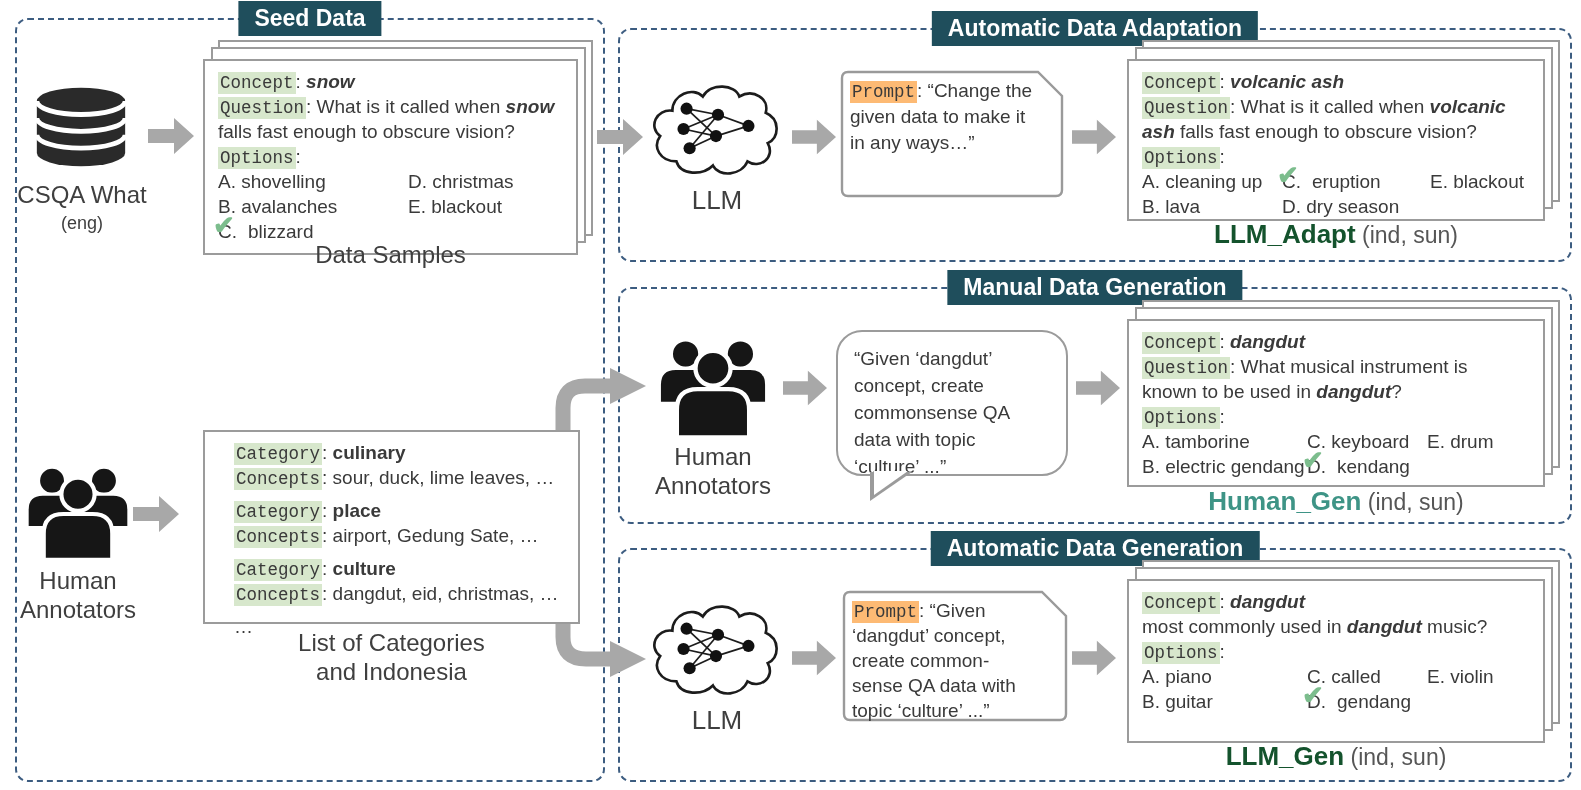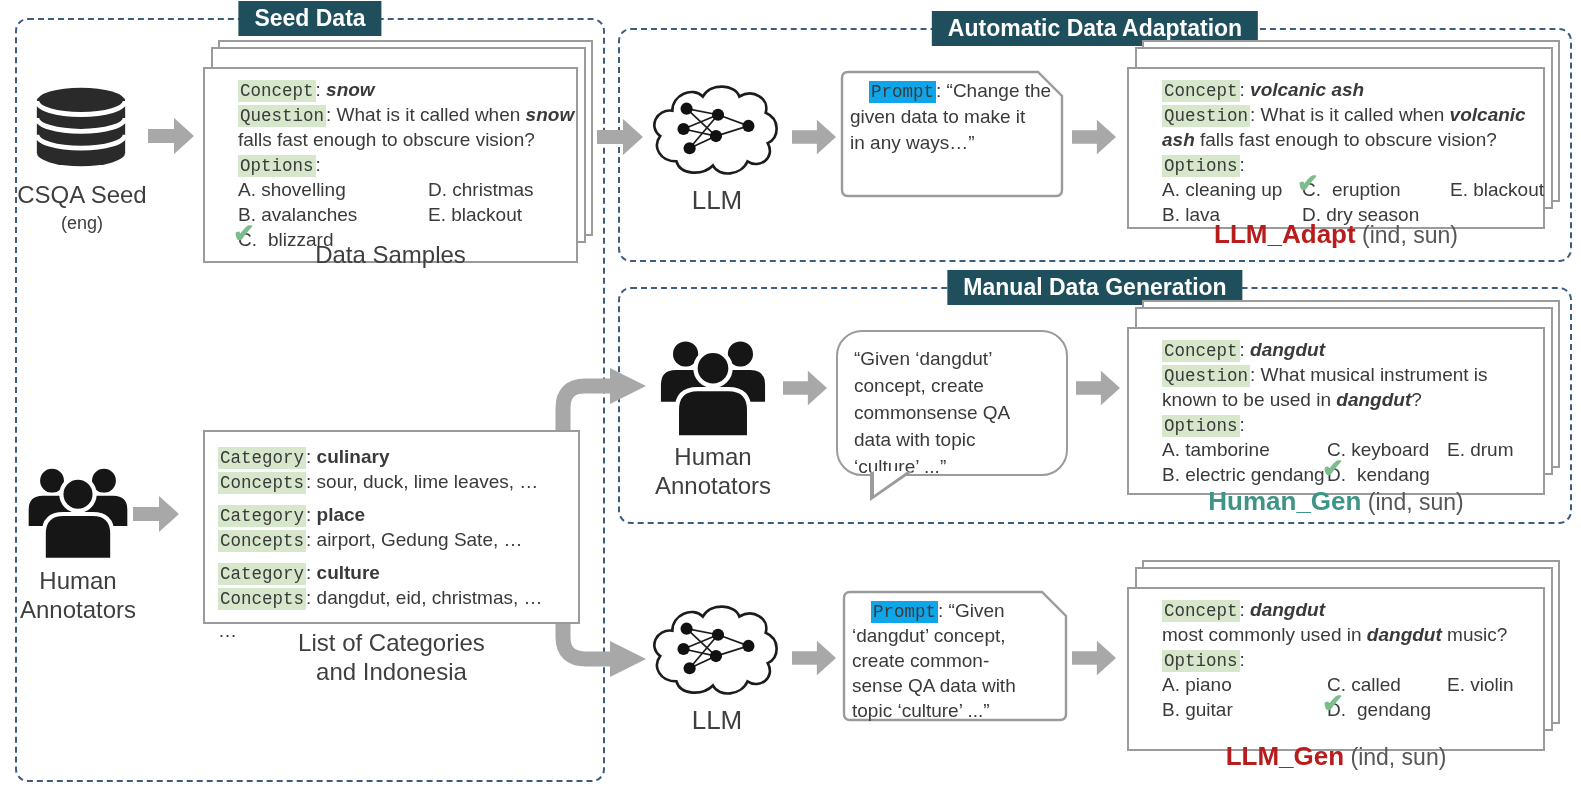--- a/index.html
+++ b/index.html
@@ -10,72 +10,75 @@
   .badge{position:absolute;top:-19px;left:50%;transform:translateX(-50%);
          background:#1f4e5c;color:#fff;font-weight:bold;font-size:23px;
          padding:4px 16px;white-space:nowrap;z-index:6;}
   
   .flow-layer{position:absolute;left:0;top:0;z-index:3;pointer-events:none;}
   
   .stack{position:absolute;z-index:5;}
   .stack .sh{position:absolute;background:#fff;border:2px solid #9b9b9b;width:100%;height:100%;box-sizing:border-box;}
   .sh.s2{left:15px;top:-15px;}
   .sh.s1{left:8px;top:-8px;}
-  .sh.front{left:0;top:12px;padding-left:20px;}
+  .sh.front{left:0;top:4px;}
   .plain-card{position:absolute;background:#fff;border:2px solid #9b9b9b;box-sizing:border-box;z-index:5;}
   
   .qa-content{padding:8px 13px;font-size:19px;line-height:25px;}
   .ln{white-space:nowrap;height:25px;}
   .em{font-weight:bold;font-style:italic;}
   .mono{font-family:"Liberation Mono",monospace;font-size:17.5px;padding:1px 2px;}
   .hlg{background:#d7e7cc;}
-  .hly{background:#0ea5e9;margin-left:19px;}
+  .hly{background:#fdba74;}
   .opts{display:grid;grid-auto-flow:column;}
   .opts .opt{height:25px;white-space:nowrap;}
   .opts-seed{grid-template-rows:repeat(3,25px);grid-template-columns:190px auto;}
   .opts-adapt{grid-template-rows:repeat(2,25px);grid-template-columns:140px 148px auto;}
   .opts-3col{grid-template-rows:repeat(2,25px);grid-template-columns:165px 120px auto;}
   .ol{position:relative;display:inline-block;width:26px;margin-right:4px;}
   .behind{color:#3a3a3a;}
   .mark{position:absolute;left:-5px;top:-6px;font-size:26px;font-weight:bold;color:#7cbd8d;}
   
   .caption{position:absolute;text-align:center;font-size:24px;color:#3f3f3f;line-height:29px;z-index:5;}
   .icon-box{position:absolute;z-index:5;}
   .result{position:absolute;width:418px;text-align:center;font-size:26px;z-index:5;white-space:nowrap;}
-  .rname-blue{font-weight:bold;color:#b91c1c;}
+  .rname-blue{font-weight:bold;color:#14532d;}
   .rname-teal{font-weight:bold;color:#3e9486;}
   .rsuffix{color:#565656;font-size:23px;}
   
   .note{position:absolute;z-index:5;}
   .note-bg{position:absolute;left:0;top:0;width:100%;height:100%;}
   .note-tx{position:relative;padding:10px 12px;font-size:19px;line-height:26px;white-space:nowrap;}
   
   .bubble{position:absolute;background:#fff;border:2.5px solid #9b9b9b;border-radius:26px;box-sizing:border-box;z-index:5;}
   .bubble::before{content:"";position:absolute;bottom:-27px;left:32px;width:0;height:0;
                   border-top:29px solid #9b9b9b;border-right:42px solid transparent;}
   .bubble::after{content:"";position:absolute;bottom:-21px;left:36px;width:0;height:0;
                  border-top:24px solid #fff;border-right:34px solid transparent;}
   .bubble-tx{padding:13px 16px;font-size:19px;line-height:27px;white-space:nowrap;}
   .cat-group{margin-bottom:8px;}
-  .cat-content{padding:8px 13px;font-size:19px;line-height:34px;}
+  .cat-content{padding:8px 29px;font-size:19px;line-height:25px;}
   .bv{font-weight:bold;}
 </style>
 </head>
 <body>
 
 <div class="canvas">
 
   <div class="panel" style="left:15px;top:18px;width:586px;height:760px">
     <div class="badge">Seed Data</div>
   </div>
   <div class="panel" style="left:618px;top:28px;width:950px;height:230px">
     <div class="badge">Automatic Data Adaptation</div>
   </div>
   <div class="panel" style="left:618px;top:287px;width:950px;height:233px">
     <div class="badge">Manual Data Generation</div>
+  </div>
+  <div class="panel" style="left:618px;top:548px;width:950px;height:230px">
+    <div class="badge">Automatic Data Generation</div>
   </div>
 
   <svg class="flow-layer" width="1581" height="790">
     <defs>
       <symbol id="barrow" viewBox="0 0 46 36">
         <polygon points="0,11 26,11 26,0 46,18 26,36 26,25 0,25" fill="#a8a8a8"></polygon>
       </symbol>
     </defs>
     <use href="#barrow" x="148" y="118" width="46" height="36"></use>
     <use href="#barrow" x="133" y="496" width="46" height="36"></use>
@@ -92,21 +95,21 @@
     <polygon points="610,641 646,659 610,677" fill="#a8a8a8"></polygon>
   </svg>
 
   <div class="icon-box" style="left:33px;top:84px;width:96px;height:86px">
     <svg viewBox="0 0 100 88" width="96" height="86">
       <path d="M4 17 A46 14 0 0 1 96 17 L96 71 A46 14 0 0 1 4 71 Z" fill="#2a2a2a"></path>
       <path d="M4 17 A46 14 0 0 0 96 17 M4 34.5 A46 14 0 0 0 96 34.5 M4 52 A46 14 0 0 0 96 52" fill="none" stroke="#fff" stroke-width="5"></path>
     </svg>
   </div>
   <div class="caption" style="left:6px;top:180px;width:152px">
-    <div>CSQA Seed</div>
+    <div>CSQA What</div>
     <div style="font-size:18px">(eng)</div>
   </div>
 
   <div class="stack" style="left:203px;top:55px;width:375px;height:196px">
     <div class="sh s2"></div>
     <div class="sh s1"></div>
     <div class="sh front">
       <div class="qa-content">
         <div class="ln"><span class="mono hlg">Concept</span><span>: </span><span class="em">snow</span></div>
         <div class="ln"><span class="mono hlg">Question</span><span>: What is it called when </span><span class="em">snow</span></div>

